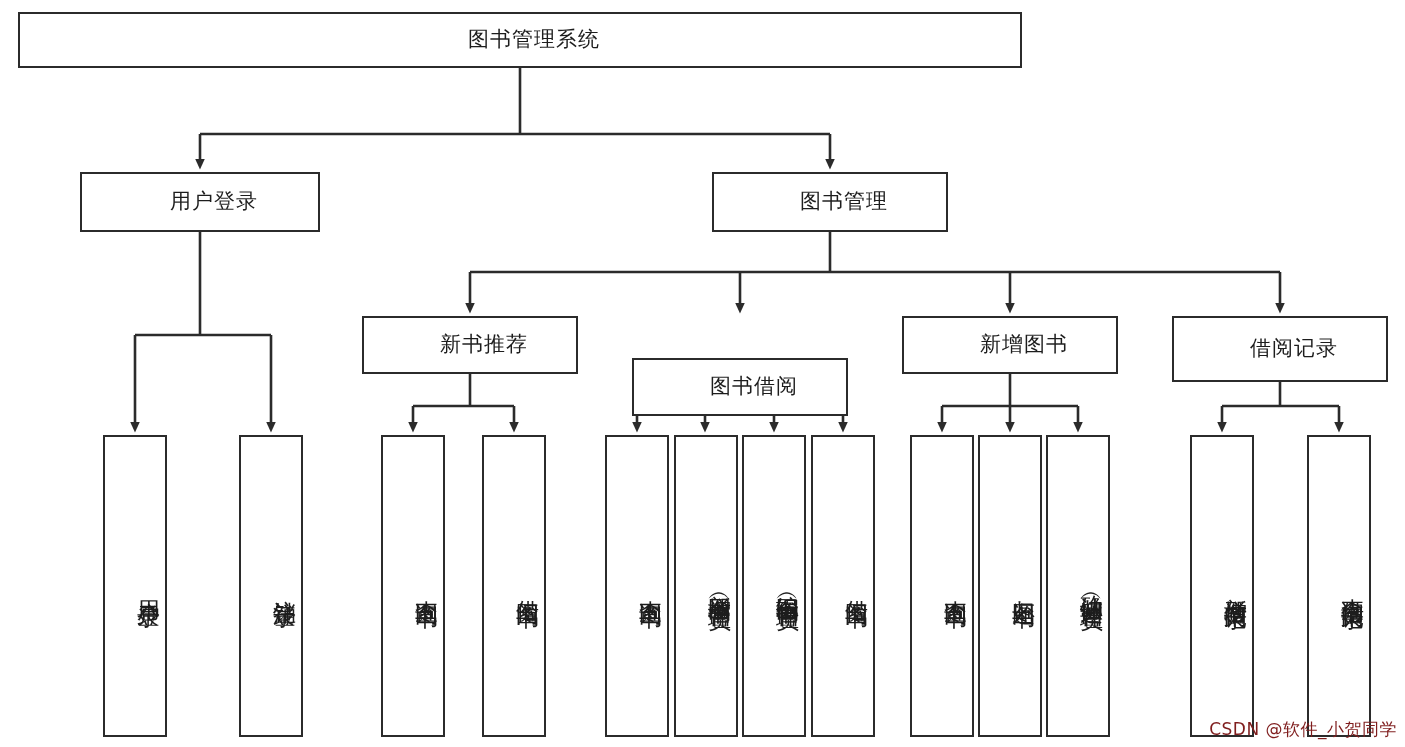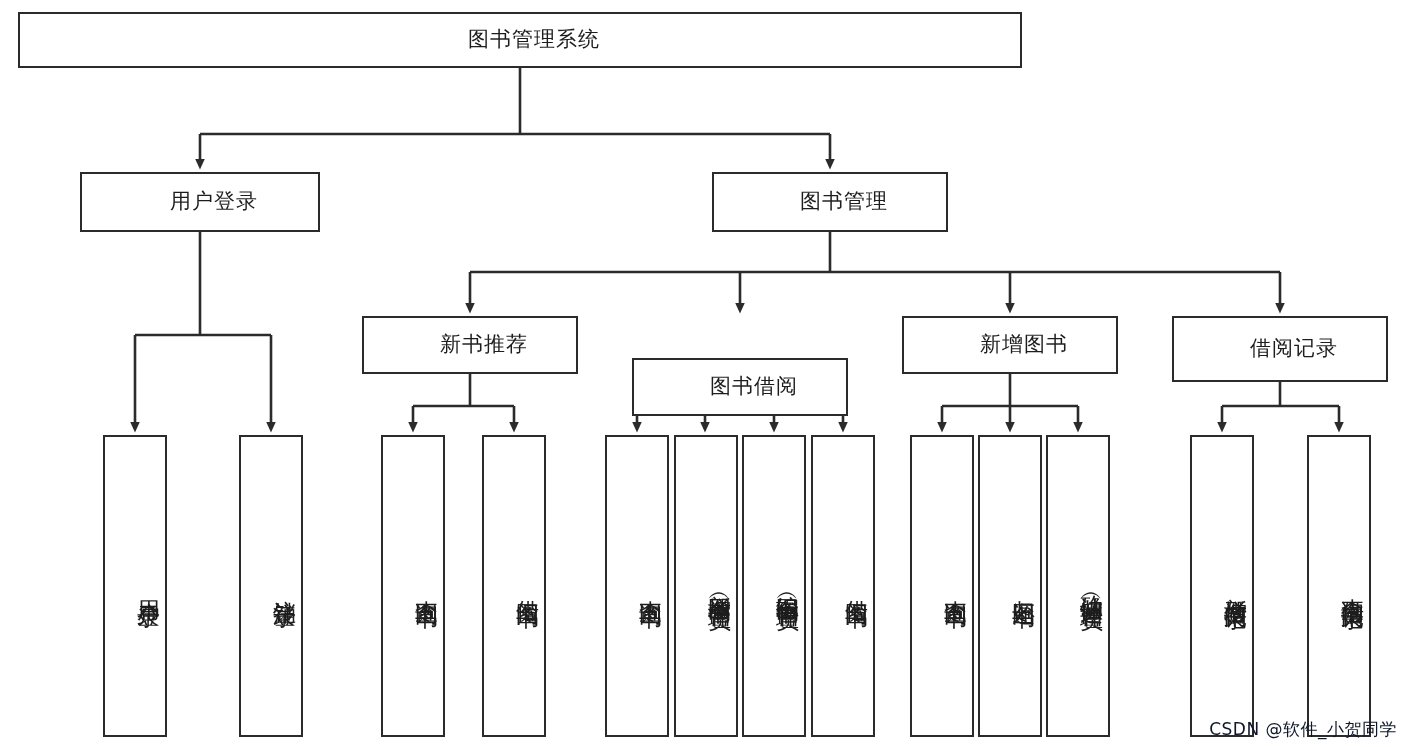--- a/index.html
+++ b/index.html
@@ -40,21 +40,21 @@
     line-height:1.22;
     letter-spacing:2px;
     white-space:nowrap;
     display:block;
   }
   .watermark{
     position:absolute;
     right:8px;
     bottom:6px;
     font-size:17px;
-    color:#0f172a;
+    color:#7f1d1d;
     white-space:nowrap;
     letter-spacing:0.5px;
   }
 </style>
 </head>
 <body>
 
 <div id="canvas">
 
   <svg class="edges" viewBox="0 0 1405 747" xmlns="http://www.w3.org/2000/svg">

